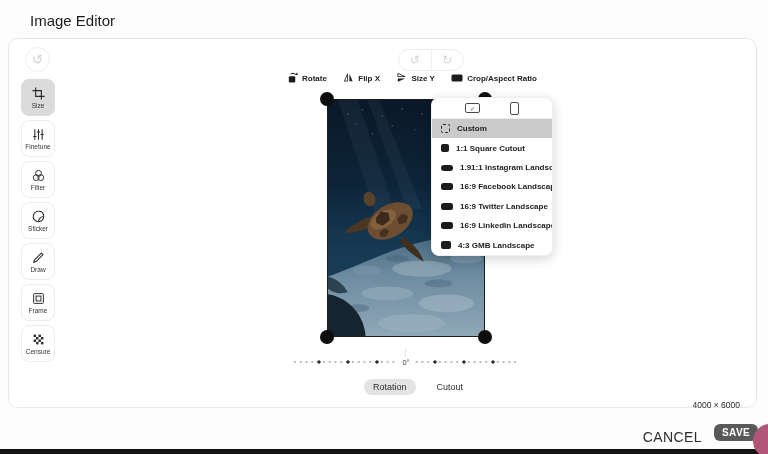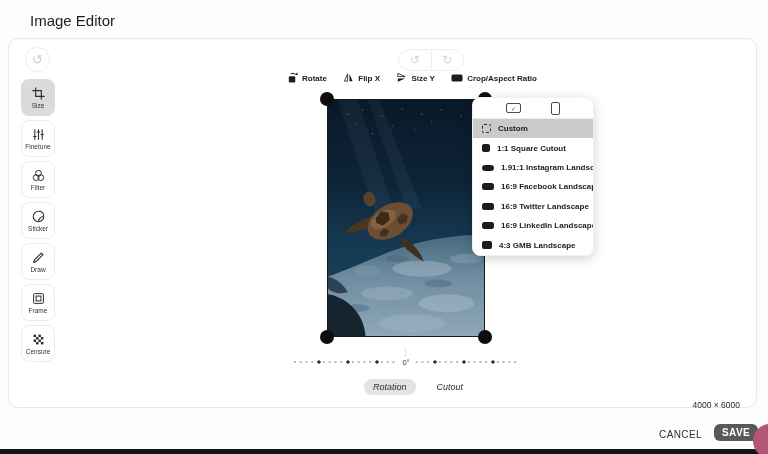--- a/index.html
+++ b/index.html
@@ -49,21 +49,21 @@
   .crop-area { position:absolute; left:318px; top:60px; width:158px; height:238px; border:1px solid #1b1b1b; z-index:1; }
   .crop-area svg { display:block; width:100%; height:100%; }
   .handle { position:absolute; width:14px; height:14px; border-radius:50%; background:#0d0d0d; z-index:2; }
   .h-tl { left:311px; top:53px; } .h-tr { left:469px; top:53px; }
   .h-bl { left:311px; top:291px; } .h-br { left:469px; top:291px; }
 
   
   .aspect-menu {
     position:absolute; left:422px; top:58px; width:122px; height:159px; background:#fff;
     border:1px solid #f0f0f0; border-radius:8px; overflow:hidden; z-index:3;
-    box-shadow:0 3px 12px rgba(0,0,0,.18); display:flex; flex-direction:column;margin-left:41px;
+    box-shadow:0 3px 12px rgba(0,0,0,.18); display:flex; flex-direction:column;
   }
   .am-head { height:21px; border-bottom:1px solid #ececec; display:flex; align-items:center; justify-content:space-around; padding:0 18px; }
   .o-land { width:15px; height:10px; border:1px solid #4a4a4a; border-radius:2px; display:flex; align-items:center; justify-content:center; font-size:6px; color:#4a4a4a; }
   .o-port { width:9px; height:13px; border:1px solid #4a4a4a; border-radius:2px; }
   .am-item { flex:1; display:flex; align-items:center; gap:7px; padding-left:9px; font-size:8px; font-weight:600; color:#1d1d1d; background:#fff; white-space:nowrap; }
   .am-item.selected { background:#cacaca; }
   .ri { background:#1c1c1c; border-radius:2px; flex:none; }
   .ri.custom { width:9px; height:9px; background:transparent; border:1.2px dashed #2e2e2e; border-radius:2px; }
   .ri.sq { width:8px; height:8px; }
   .ri.wide191 { width:12px; height:6px; border-radius:3px; }
@@ -76,28 +76,28 @@
     position:absolute; left:283px; top:320px; width:228px; height:6px;
     background-image:
       radial-gradient(circle at 27px 3px, #2e2e2e 1.5px, rgba(0,0,0,0) 1.7px),
       radial-gradient(circle at 2.9px 3px, #b8b8b8 0.8px, rgba(0,0,0,0) 1px);
     background-size: 29px 6px, 5.8px 6px;
   }
   .deg-label {
     position:absolute; left:50%; top:50%; transform:translate(-50%,-50%);
     background:#fff; padding:0 5px; font-size:7.5px; color:#3a3a3a;
   }
-  .mode-row { position:absolute; left:355px; top:340px; display:flex; align-items:center; gap:12px;font-style:italic; }
+  .mode-row { position:absolute; left:355px; top:340px; display:flex; align-items:center; gap:12px; }
   .mode-pill { font-size:9px; color:#2e2e2e; padding:3px 9px; border-radius:10px; }
   .mode-pill.selected { background:#e3e3e3; }
 
   .dims { position:absolute; right:16px; top:361px; font-size:8.5px; color:#2a2a2a; }
 
   
-  .cancel-btn { position:absolute; right:66px; top:429px; font-size:10px; letter-spacing:.4px; color:#2e2e2e; font-weight:500; }
+  .cancel-btn { position:absolute; right:66px; top:429px; font-size:14px; letter-spacing:.4px; color:#2e2e2e; font-weight:500; }
   .save-btn {
     position:absolute; right:10px; top:424px; width:44px; height:17px; border-radius:6px;
     background:#59595b; color:#fff; font-size:10px; letter-spacing:.4px; font-weight:600;
     display:flex; align-items:center; justify-content:center;
   }
   .bottom-bar { position:absolute; left:0; bottom:0; width:768px; height:5px; background:#141414; z-index:4; }
   .rec-dot { position:absolute; left:753px; top:424px; width:34px; height:34px; border-radius:50%; background:#b25678; z-index:5; }
 </style>
 </head>
 <body>

